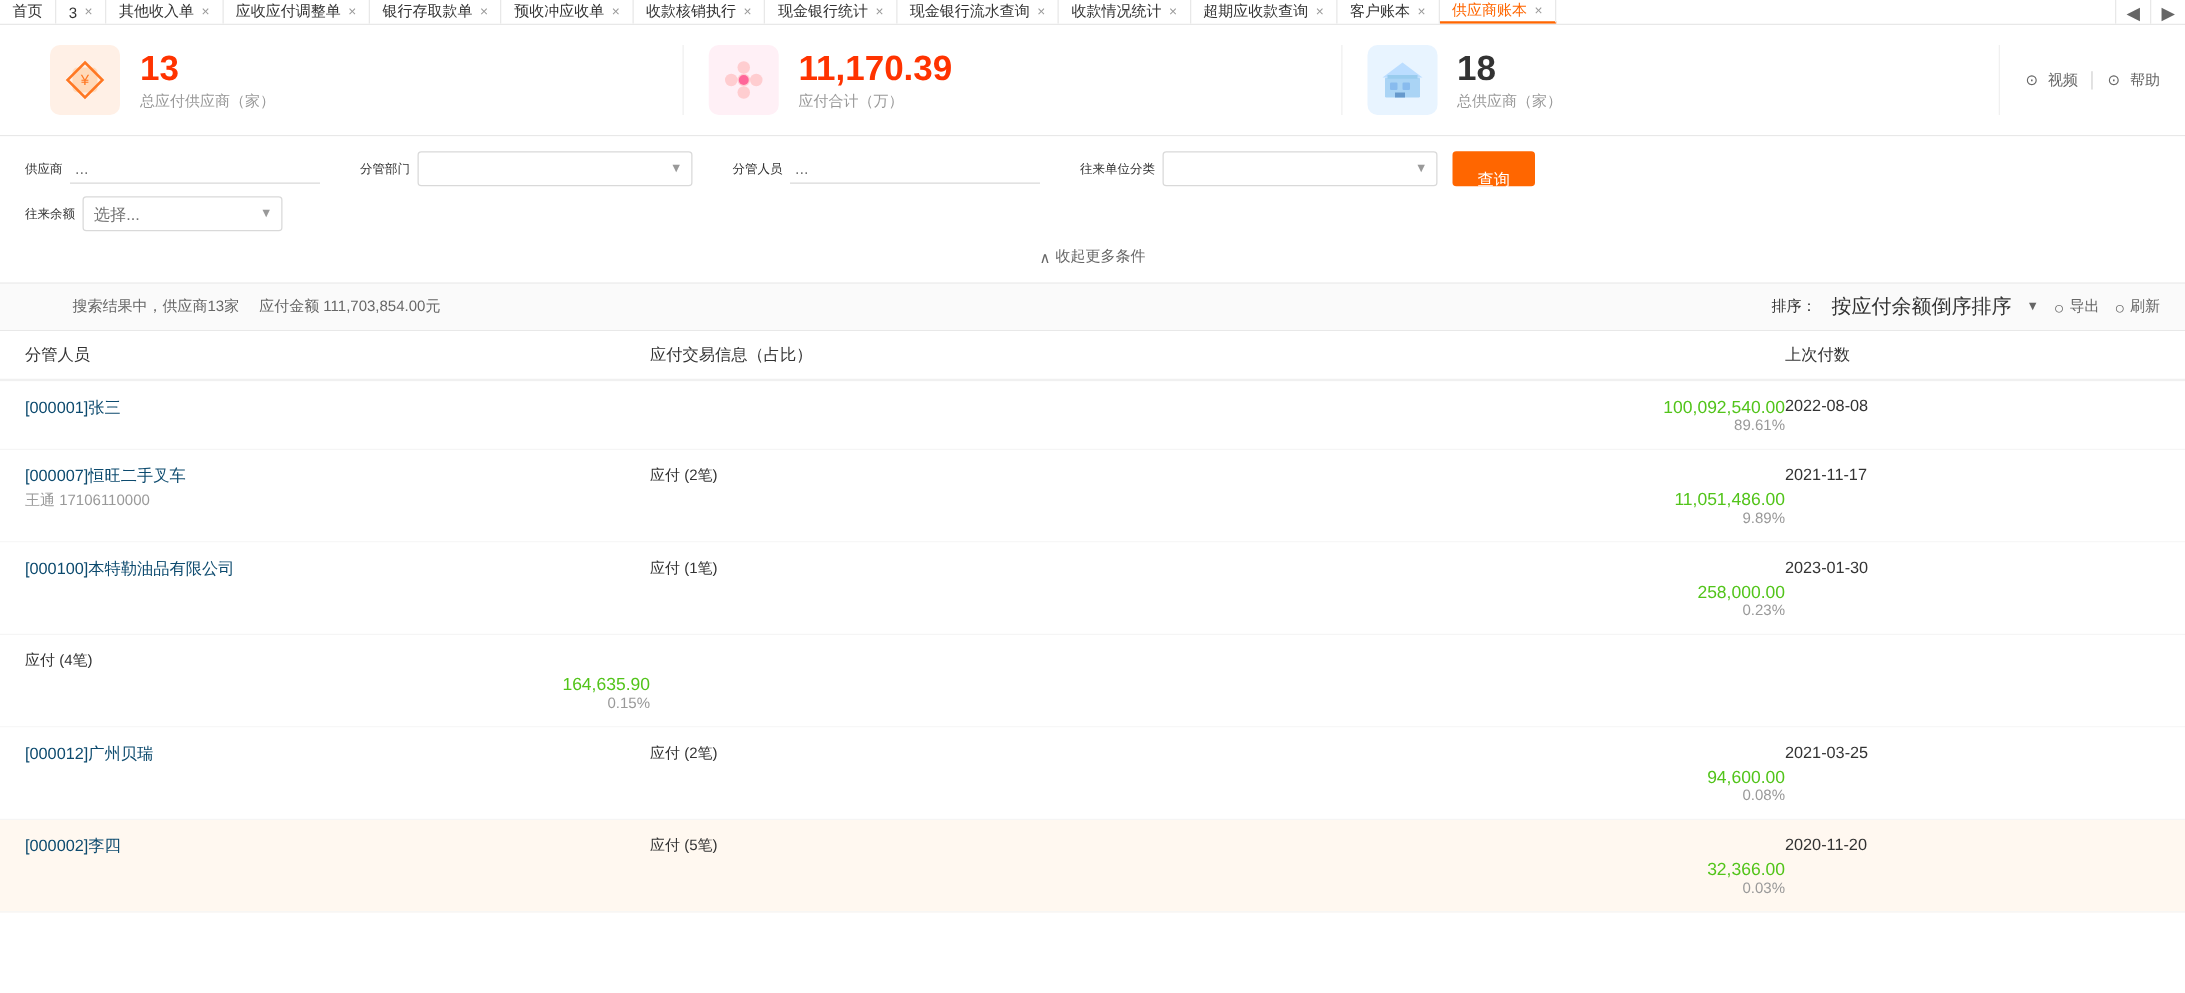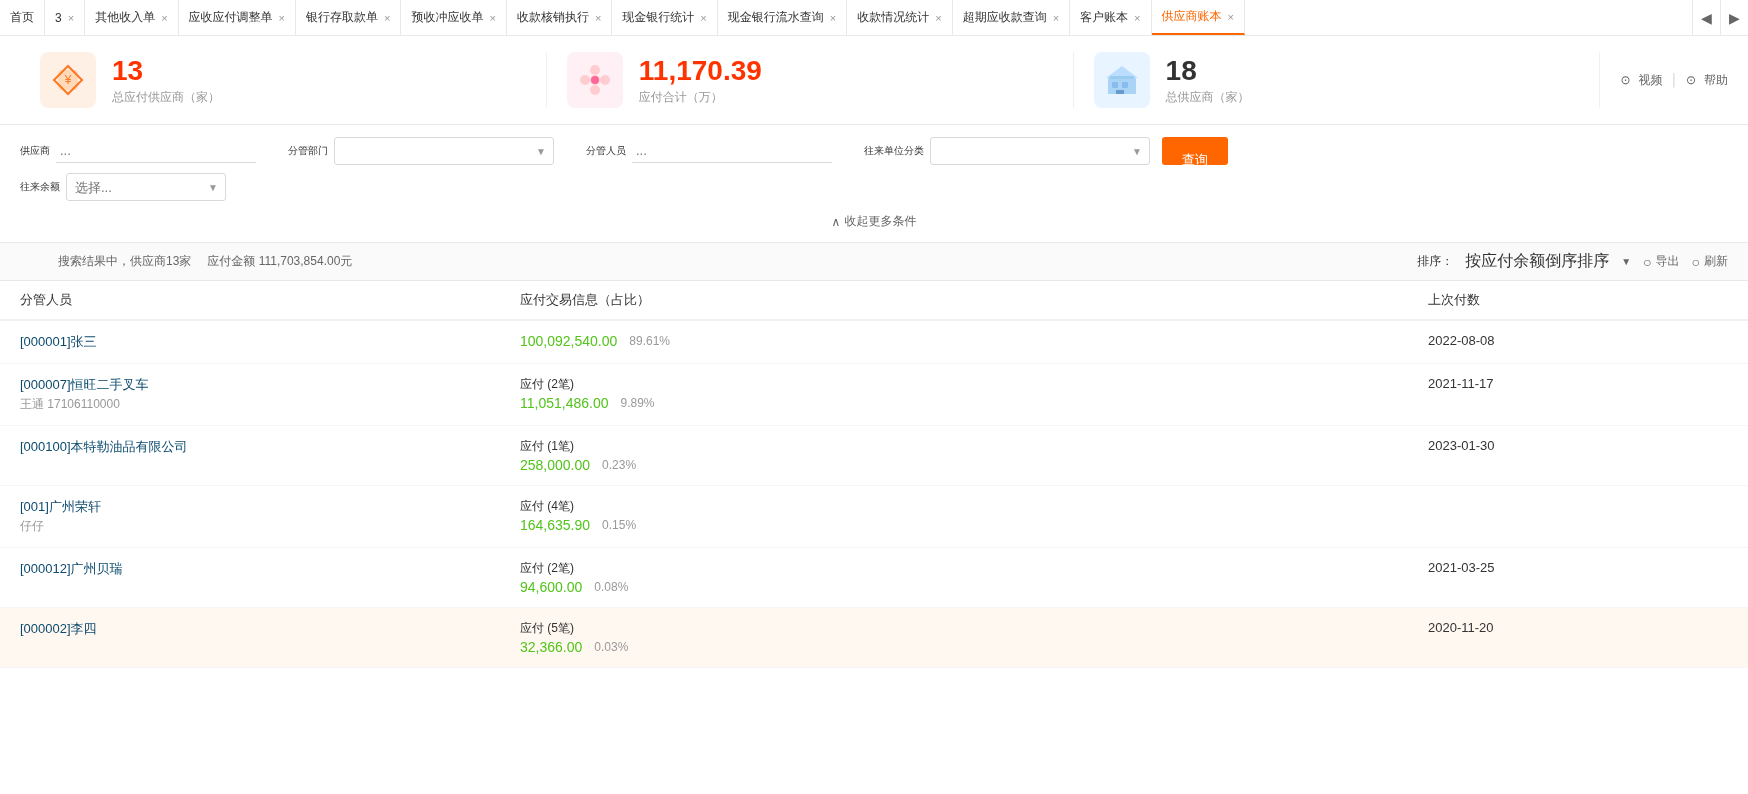--- a/index.html
+++ b/index.html
@@ -4,21 +4,21 @@
   <style>
     * { margin: 0; padding: 0; box-sizing: border-box; }
     body { font-family: 'Microsoft YaHei', Arial, sans-serif; font-size: 13px; background: #f0f2f5; color: #333; overflow-x: hidden; }
 
     
     .top-nav {
       display: flex;
       align-items: center;
       background: #fff;
       border-bottom: 1px solid #e8e8e8;
-      height: 36px;
+      height: 20px;
       overflow: hidden;
     }
     .top-nav-item {
       display: flex;
       align-items: center;
       padding: 0 10px;
       height: 100%;
       font-size: 12px;
       color: #333;
       white-space: nowrap;
@@ -244,21 +244,21 @@
     }
     .supplier-sub {
       font-size: 12px;
       color: #999;
       margin-top: 2px;
     }
     .transaction-info { display: flex; flex-direction: column; gap: 2px; }
     .trans-label { font-size: 12px; color: #333; }
     .trans-amount { font-size: 14px; color: #52c41a; font-weight: 500; cursor: pointer; }
     .trans-percent { font-size: 12px; color: #999; margin-left: 12px; }
-    .trans-row { display: flex; align-items: center; }
+    .trans-row { display: flex; align-items: flex-end; flex-direction: column; }
     .last-payment { font-size: 13px; color: #333; }
 
     
     .content-wrapper {
       height: calc(794px - 36px - 88px - 96px - 37px - 42px);
       overflow-y: auto;
     }
     .content-wrapper::-webkit-scrollbar { width: 6px; }
     .content-wrapper::-webkit-scrollbar-thumb { background: #d9d9d9; border-radius: 3px; }
   </style>
@@ -499,24 +499,20 @@
           <a class="trans-amount">258,000.00</a>
           <span class="trans-percent">0.23%</span>
         </div>
       </div>
       <div>
         <span class="last-payment">2023-01-30</span>
       </div>
     </div>
 
     <div class="table-row">
-      <div>
-        <a class="supplier-name">[001]广州荣轩</a>
-        <div class="supplier-sub">仔仔</div>
-      </div>
       <div class="transaction-info">
         <span class="trans-label">应付 (4笔)</span>
         <div class="trans-row">
           <a class="trans-amount">164,635.90</a>
           <span class="trans-percent">0.15%</span>
         </div>
       </div>
       <div>
         <span class="last-payment"></span>
       </div>

